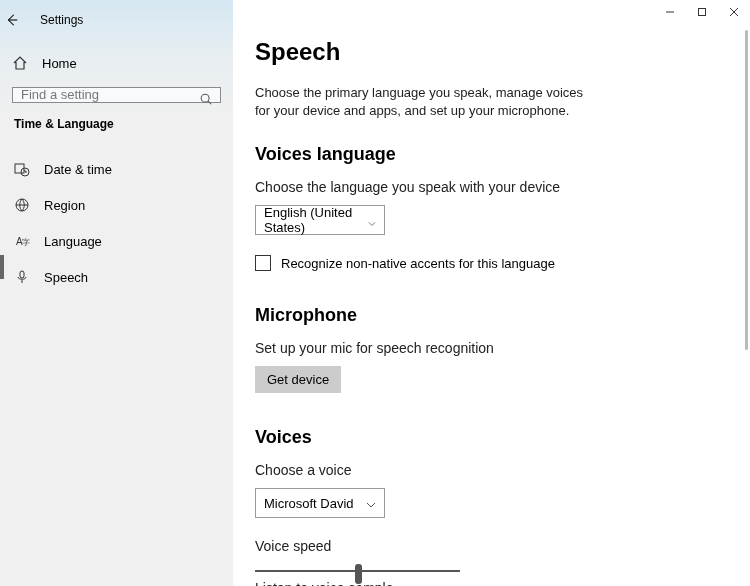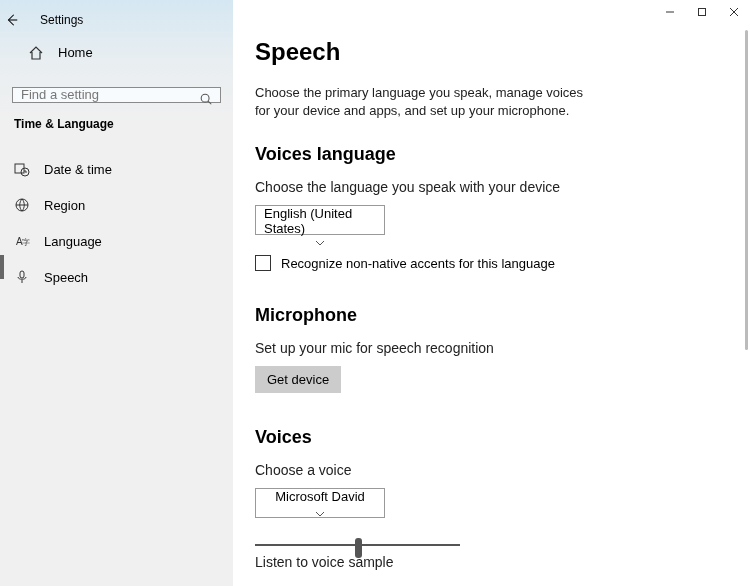--- a/index.html
+++ b/index.html
@@ -6,38 +6,38 @@
   body { width: 750px; height: 586px; background: #fff; overflow: hidden; position: relative; }
   .window { width: 100%; height: 100%; display: flex; }
   .sidebar { width: 233px; height: 100%; background: linear-gradient(to bottom, #d5e7f2 0%, #e8eef1 60px, #f0f0f0 120px, #f0f0f0 100%); padding-top: 5px; }
   .titlebar { position: absolute; top: 0; right: 0; height: 30px; display: flex; }
   .win-btn { width: 32px; height: 24px; display: flex; align-items: center; justify-content: center; font-size: 11px; color: #333; cursor: default; }
   .win-btn svg { width: 10px; height: 10px; }
   .header-row { display: flex; align-items: center; height: 30px; padding-left: 2px; }
   .back-btn { width: 20px; height: 20px; display: flex; align-items: center; justify-content: center; }
   .back-btn svg { width: 14px; height: 14px; }
   .win-title { font-size: 12px; margin-left: 18px; color: #000; }
-  .home-row { display: flex; height: 36px; padding-left: 28px; margin-top: 10px; cursor: default; }
+  .home-row { display: flex; align-items: center; height: 36px; padding-left: 12px; margin-top: 10px; cursor: default; }
   .home-row .icon { width: 16px; height: 16px; margin-right: 14px; }
   .home-row .label { font-size: 13px; color: #000; }
   .search-wrap { margin: 4px 12px 14px 12px; }
   .search-input { width: 100%; height: 16px; border: 1px solid #8a8a8a; background: #f7fbfd; font-size: 13px; padding: 0 28px 0 8px; color: #666; }
   .search-input::placeholder { color: #777; }
   .search-icon { position: absolute; margin-left: -22px; margin-top: 7px; width: 14px; height: 14px; }
   .group-title { font-size: 12px; font-weight: 600; color: #000; padding: 0 16px 10px 14px; }
   .nav-item { display: flex; align-items: flex-end; height: 36px; padding-left: 14px; cursor: default; position: relative; }
   .nav-item .icon { width: 16px; height: 16px; margin-right: 14px; display:flex; align-items:center; justify-content:center; }
   .nav-item .label { font-size: 13px; color: #000; }
   .nav-item.active::before { content: ""; position: absolute; left: 0; top: 6px; bottom: 6px; width: 4px; background: #666; }
   .content { flex: 1; height: 100%; overflow-y: auto; padding: 38px 40px 20px 22px; position: relative; }
   .page-title { font-size: 24px; font-weight: 600; margin-bottom: 18px; }
   .page-desc { font-size: 13px; color: #222; line-height: 1.4; max-width: 340px; margin-bottom: 24px; }
   .section-title { font-size: 18px; font-weight: 600; margin-bottom: 14px; }
   .section-desc { font-size: 14px; color: #222; margin-bottom: 10px; }
-  .dropdown { width: 130px; height: 30px; border: 1px solid #999; display: flex; align-items: center; justify-content: space-between; padding: 0 8px; font-size: 13px; background: #fff; margin-bottom: 20px; flex-direction: column; }
+  .dropdown { width: 130px; height: 30px; border: 1px solid #999; display: flex; align-items: center; justify-content: space-between; padding: 0 8px; font-size: 13px; background: #fff; margin-bottom: 20px; }
   .dropdown .chev { width: 10px; height: 10px; }
   .checkbox-row { display: flex; align-items: center; margin-bottom: 34px; }
   .checkbox { width: 16px; height: 16px; border: 1.5px solid #333; margin-right: 10px; }
   .checkbox-label { font-size: 13px; }
   .btn { display: inline-block; background: #ccc; border: none; padding: 6px 12px; font-size: 13px; color: #000; margin-bottom: 34px; }
   .slider-wrap { width: 205px; margin: 10px 0 14px 0; position: relative; }
   .slider-track { height: 2px; background: #555; width: 100%; position: relative; top: 6px; }
   .slider-thumb { position: absolute; top: 0; left: 100px; width: 7px; height: 20px; background: #555; border-radius: 3px; }
   .scrollbar { position: absolute; right: 2px; top: 30px; width: 3px; height: 320px; background: #bbb; border-radius: 2px; }
 </style>
@@ -164,20 +164,21 @@
     <h2 class="section-title">Voices</h2>
     <p class="section-desc">Choose a voice</p>
     <div class="dropdown">
       <span>Microsoft David</span>
       <span class="chev">
         <svg viewBox="0 0 10 10">
             <path d="M1 3 L5 7 L9 3" fill="none" stroke="#555" stroke-width="1"></path>
           </svg>
       </span>
     </div>
+    <p class="section-desc">Voice speed</p>
     <div class="slider-wrap">
       <div class="slider-track"></div>
       <div class="slider-thumb"></div>
     </div>
     <p class="section-desc">Listen to voice sample</p>
     
   </div>
 
 </div>
 

